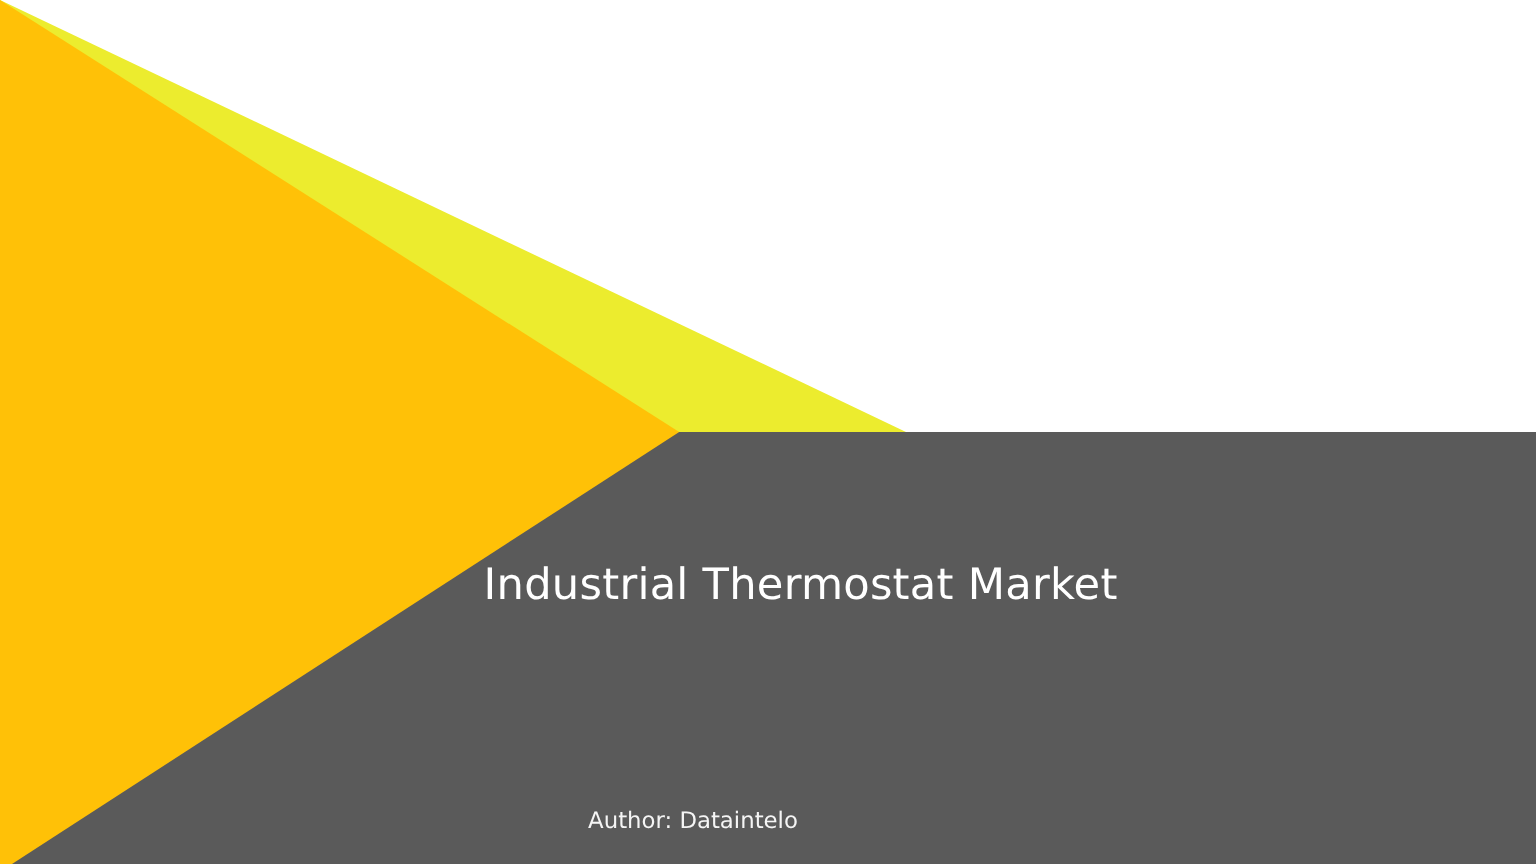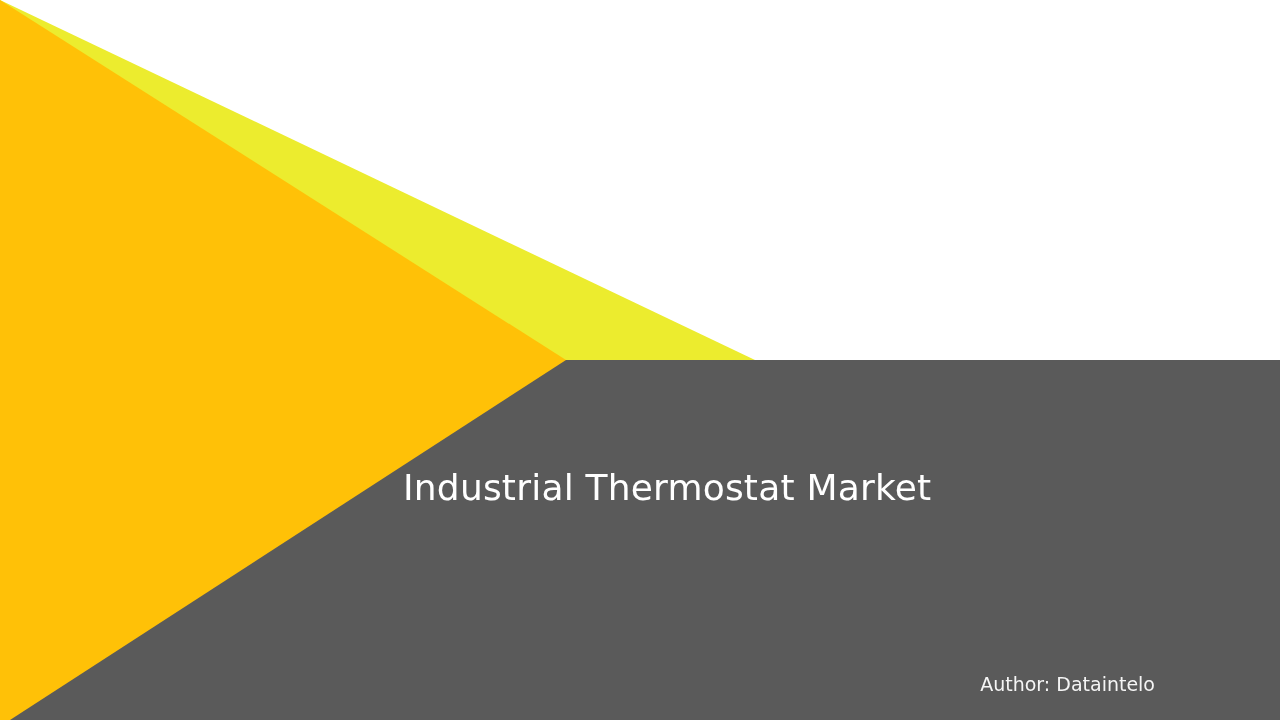--- a/index.html
+++ b/index.html
@@ -56,21 +56,21 @@
     font-weight: 400;
     line-height: 52px;
     color: #f2f2f2;
     white-space: nowrap;
   }
   #author-block {
     position: absolute;
     left: 0;
     top: 670px;
     width: 1155px;
-    text-align: right;
+    text-align: center;
   }
   #author-text {
     margin: 0;
     font-family: "DejaVu Sans", sans-serif;
     font-size: 19px;
     font-weight: 400;
     line-height: 28px;
     color: #f5f5f5;
     white-space: nowrap;
   }

